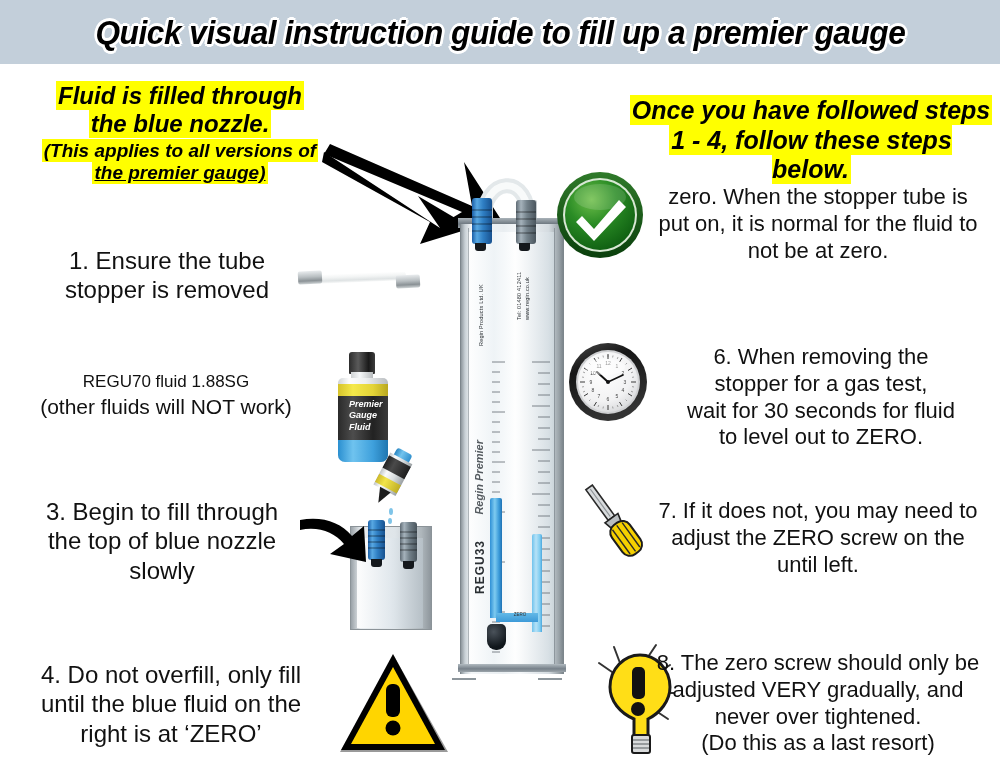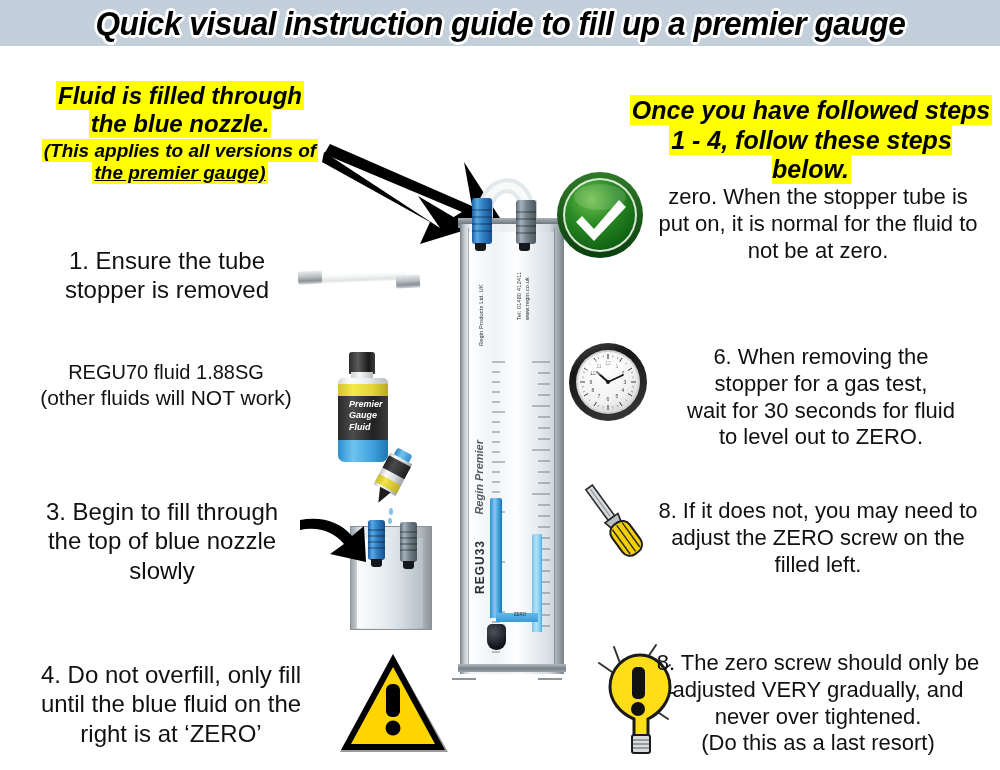--- a/index.html
+++ b/index.html
@@ -12,21 +12,21 @@
     font-family: "Liberation Sans", sans-serif;
     overflow: hidden;
     position: relative;
   }
 
   
   .header-banner {
     position: absolute;
     left: 0; top: 0;
     width: 1000px;
-    height: 46px;
+    height: 64px;
     background: #c3cfda;
     display: flex;
     align-items: center;
     justify-content: center;
   }
   .header-title {
     font-family: "Liberation Sans", sans-serif;
     font-size: 34px;
     font-weight: bold;
     font-style: italic;
@@ -61,22 +61,23 @@
     color: #111;
     line-height: 1.22;
     font-size: 24px;
   }
   .step-text .small {
     font-size: 21px;
     display: block;
     line-height: 1.3;
   }
   .step-text .big {
-    font-size: 20px;
+    font-size: 17px;
     display: block;
+    margin-top: 12px;
   }
 
   
   
   .stopper-photo {
     position: absolute;
     left: 296px; top: 266px;
     width: 126px; height: 26px;
   }
   .stopper-tube {
@@ -726,23 +727,23 @@
       <rect x="31" y="39" width="22" height="36" rx="9" fill="#f5d000" stroke="#1c1c1c" stroke-width="2"></rect>
       <g stroke="#2a2a2a" stroke-width="1.4">
         <line x1="36" y1="42" x2="36" y2="72"></line>
         <line x1="42" y1="41" x2="42" y2="73"></line>
         <line x1="48" y1="42" x2="48" y2="72"></line>
       </g>
     </g>
   </svg>
 </div>
 <div class="step-text" style="left:640px; top:498px; width:356px; font-size:22px;">
-  <div>8. If it does not, you may need to</div>
+  <div>7. If it does not, you may need to</div>
   <div>adjust the ZERO screw on the</div>
-  <div>filled left.</div>
+  <div>until left.</div>
 </div>
 
 <div class="icon-bulb">
   <svg width="90" height="118" viewBox="0 0 90 118">
     <g stroke="#333" stroke-width="2" stroke-linecap="round">
       <line x1="18" y1="6" x2="24" y2="22"></line>
       <line x1="3" y1="22" x2="16" y2="31"></line>
       <line x1="60" y1="4" x2="48" y2="22"></line>
       <line x1="74" y1="24" x2="60" y2="33"></line>
       <line x1="78" y1="52" x2="62" y2="52"></line>

